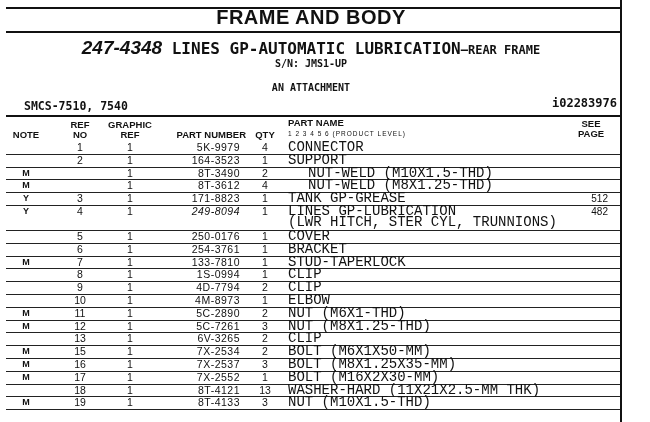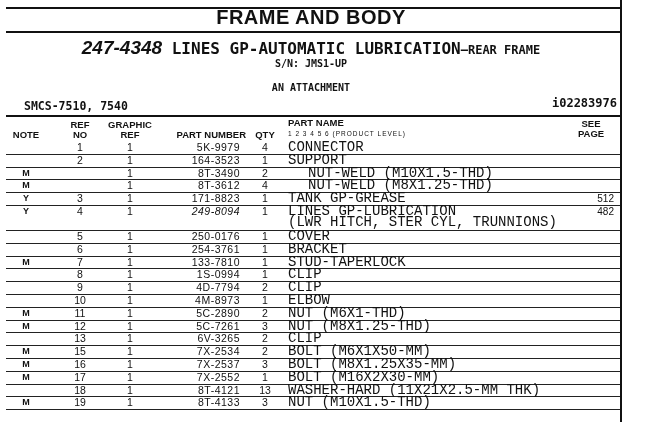--- a/index.html
+++ b/index.html
@@ -20,21 +20,21 @@
   table { position:absolute; left:6px; top:142px; width:614px; border-collapse:collapse; table-layout:fixed; }
   td { padding:0; height:11.8px; line-height:11px; font-size:10.5px; border-bottom:1.2px solid #222; vertical-align:top; white-space:nowrap; }
   td.note { width:40px; text-align:center; font-size:9px; font-weight:bold; }
   td.ref { width:56px; text-align:center; padding-left:12px; box-sizing:border-box; }
   td.gref { width:56px; text-align:center; }
   td.pnum { width:88px; text-align:right; font-weight:normal; padding-right:6px; box-sizing:border-box; letter-spacing:0.5px; }
   td.pnum.ital { font-style:italic; font-weight:normal; }
   td.qty { width:38px; text-align:center; }
   td.name { font-family:Liberation Mono, monospace; font-size:14px; padding-left:4px; }
   td.name.l2 { padding-left:24px; }
-  td.see { width:50px; text-align:right; padding-right:6px; font-size:10px; }
+  td.see { width:50px; text-align:right; padding-right:12px; font-size:10px; }
   tr.tall td { height:24px; }
 </style>
 </head>
 <body>
 
 <div class="page">
   <div class="hline" style="top:7px;width:614px;"></div>
   <div class="section-title">FRAME AND BODY</div>
   <div class="hline" style="top:31px;width:614px;"></div>
   <div class="rborder"></div>

